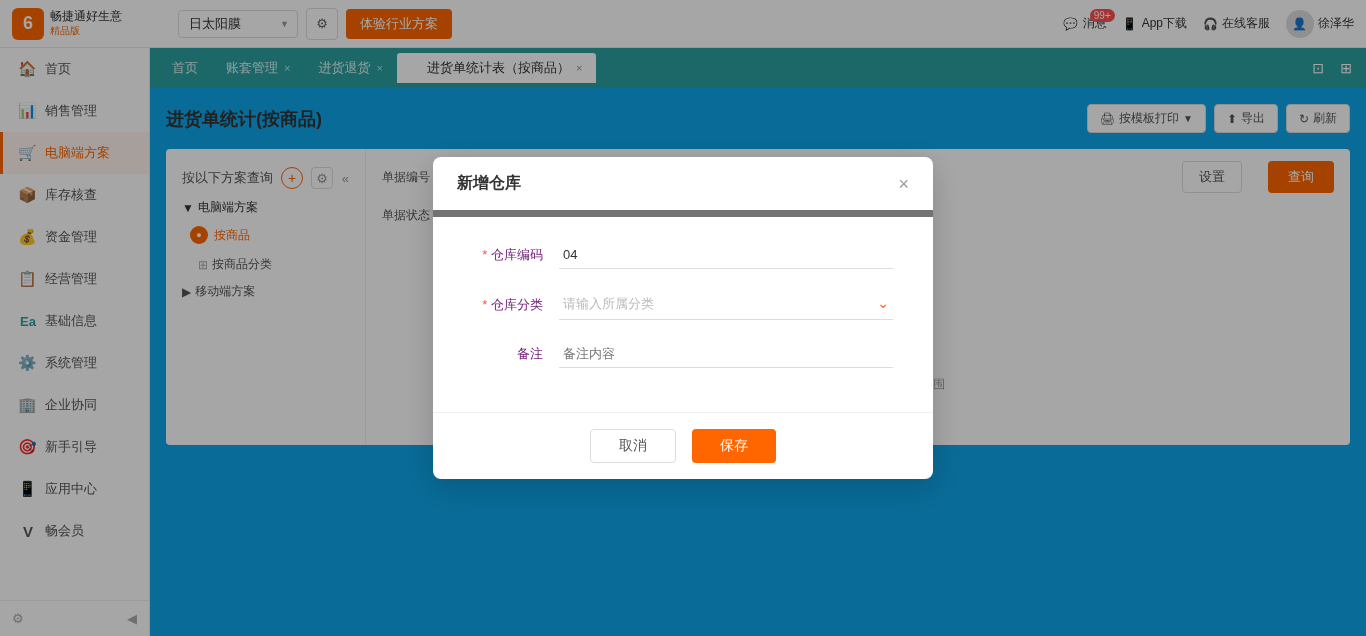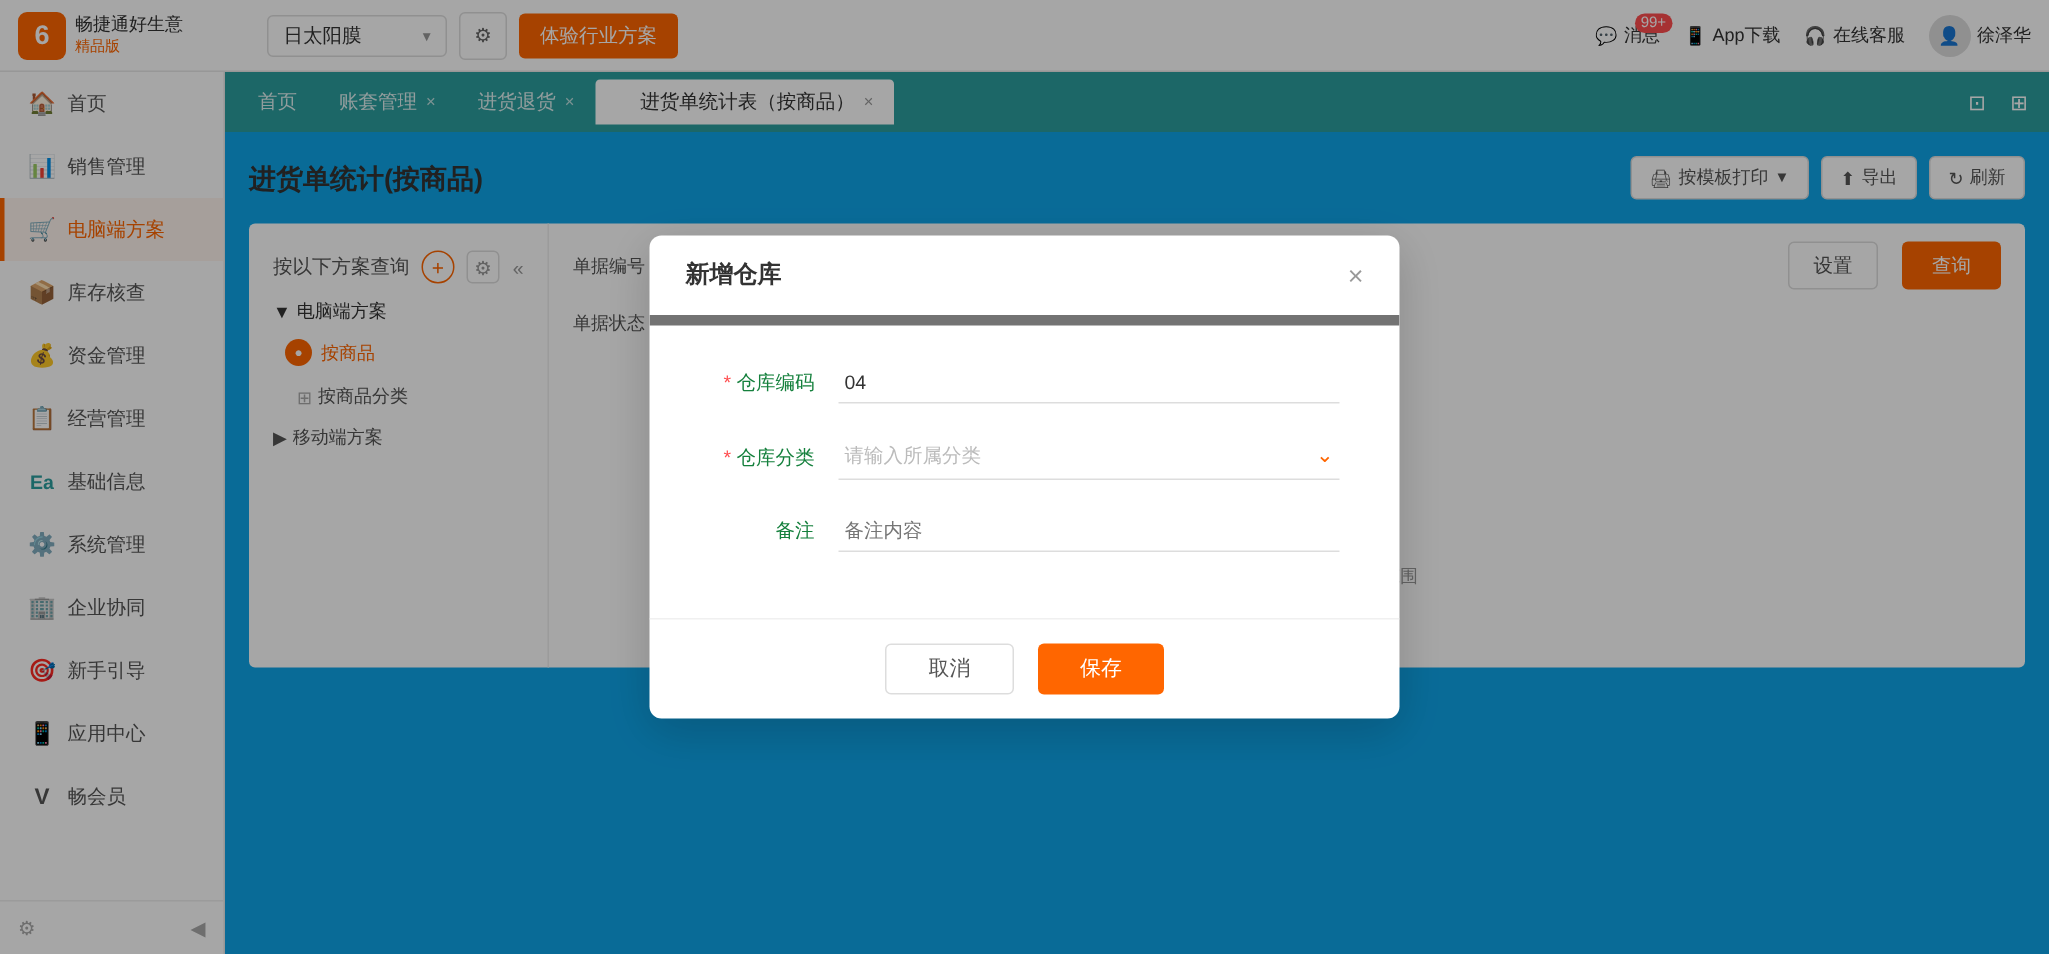--- a/index.html
+++ b/index.html
@@ -345,21 +345,21 @@
     }
     .btn-settings {
       background: #fff;
       color: #555;
       border: 1px solid #ddd;
       border-radius: 4px;
       padding: 6px 16px;
       cursor: pointer;
       font-size: 13px;
       float: right;
-      margin-right: 8px;
+      margin-right: 18px;
     }
     .small-select {
       border: 1px solid #ddd;
       border-radius: 4px;
       padding: 4px 20px 4px 8px;
       font-size: 12px;
       position: relative;
       background: #fff;
       cursor: pointer;
       appearance: none;
@@ -408,21 +408,21 @@
     .modal-form-row {
       display: flex;
       align-items: center;
       margin-bottom: 20px;
     }
     .modal-form-label {
       width: 70px;
       text-align: right;
       margin-right: 16px;
       font-size: 13px;
-      color: #15803d;
+      color: #701a75;
       white-space: nowrap;
       flex-shrink: 0;
     }
     .required::before {
       content: '* ';
       color: #ff4d4f;
     }
     .modal-input {
       flex: 1;
       border: none;

